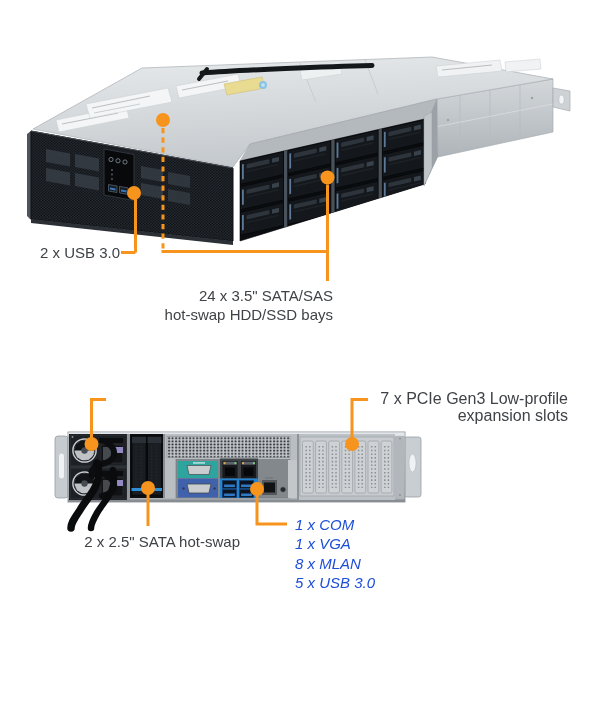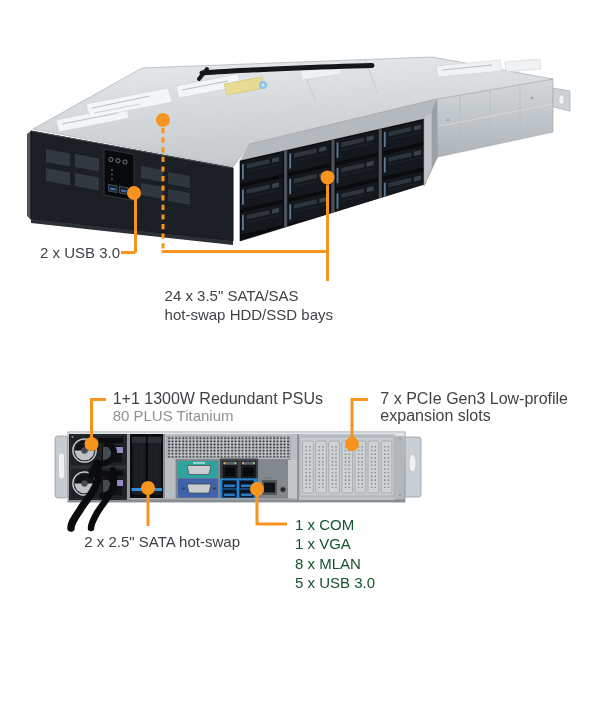--- a/index.html
+++ b/index.html
@@ -1,24 +1,24 @@
 <!DOCTYPE html>
 <html><head>
 <meta charset="utf-8">
 <style>
   html,body{margin:0;padding:0;background:#ffffff;}
   .canvas{position:relative;width:600px;height:705px;background:#ffffff;overflow:hidden;
           font-family:"Liberation Sans",sans-serif;}
   svg.art{position:absolute;left:0;top:0;}
   .lbl{position:absolute;color:#3f4347;font-size:15px;line-height:19px;white-space:nowrap;}
   .lbl .ln{display:block;}
-  .ra{}
+  .ra{text-align:right;}
   .hdr{font-size:16px;line-height:16.5px;}
   .sub{color:#8e9296;font-size:15px;}
-  .io-list{position:absolute;left:295px;top:515px;color:#14532d;font-size:15px;line-height:19.4px;}
+  .io-list{position:absolute;left:295px;top:515px;color:#1d4ed8;font-size:15px;line-height:19.4px;font-style:italic;}
 </style>
 </head>
 <body>
 
 <div class="canvas">
 
 <svg class="art" width="600" height="705" viewBox="0 0 600 705">
   <defs>
     <linearGradient id="coverGrad" x1="0" y1="0" x2="0.25" y2="1">
       <stop offset="0" stop-color="#e8ebec"></stop>
@@ -305,24 +305,20 @@
 
 <div class="lbl ra" style="right:480px;top:244px;line-height:18px;">
   <span class="ln">2 x USB 3.0</span>
 </div>
 
 <div class="lbl ra" style="right:267px;top:286px;">
   <span class="ln">24 x 3.5" SATA/SAS</span>
   <span class="ln">hot-swap HDD/SSD bays</span>
 </div>
 
-<div class="lbl ra hdr" style="right:277px;top:391px;">
-  <span class="ln">1+1 1300W Redundant PSUs</span>
-  <span class="ln sub">80 PLUS Titanium</span>
-</div>
 
 <div class="lbl ra hdr" style="right:32px;top:391px;margin-left:48px;">
   <span class="ln">7 x PCIe Gen3 Low-profile</span>
   <span class="ln">expansion slots</span>
 </div>
 
 <div class="lbl ra" style="right:360px;top:532px;line-height:20px;">
   <span class="ln">2 x 2.5" SATA hot-swap</span>
 </div>
 

